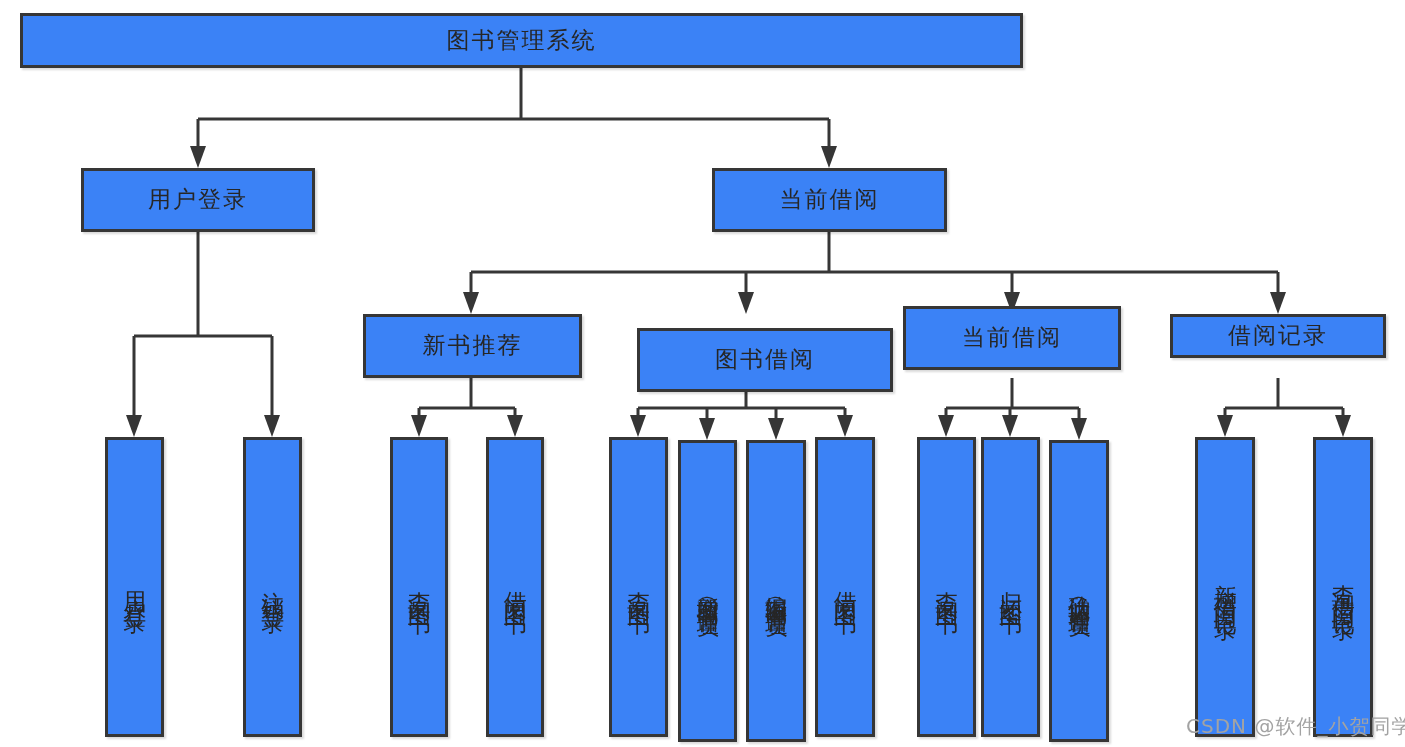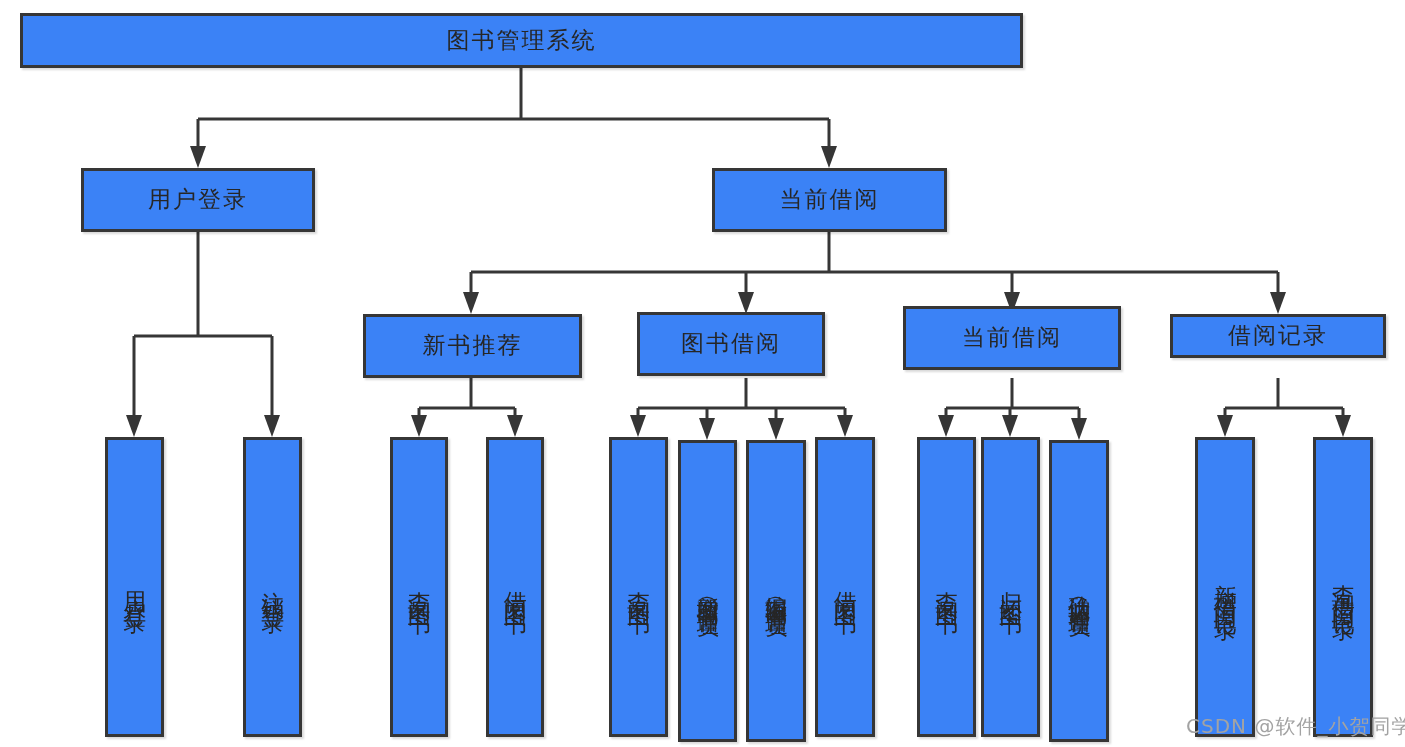--- a/index.html
+++ b/index.html
@@ -86,21 +86,21 @@
 
   <div class="node node-h" style="left:20px;top:13px;width:1003px;height:55px">图书管理系统</div>
 
   <div class="node node-h" style="left:81px;top:168px;width:234px;height:64px">用户登录</div>
   <div class="node node-h" style="left:712px;top:168px;width:235px;height:64px">当前借阅</div>
 
   <div class="node node-v" style="left:105px;top:437px;width:59px;height:300px">用户登录</div>
   <div class="node node-v" style="left:243px;top:437px;width:59px;height:300px">注销登录</div>
 
   <div class="node node-h" style="left:363px;top:314px;width:219px;height:64px">新书推荐</div>
-  <div class="node node-h" style="left:637px;top:312px;width:188px;height:64px">图书借阅</div>
+  <div class="node node-h" style="left:637px;top:328px;width:256px;height:64px">图书借阅</div>
   <div class="node node-h" style="left:903px;top:306px;width:218px;height:64px">当前借阅</div>
   <div class="node node-h" style="left:1170px;top:314px;width:216px;height:44px">借阅记录</div>
 
   <div class="node node-v" style="left:390px;top:437px;width:58px;height:300px">查询图书</div>
   <div class="node node-v" style="left:486px;top:437px;width:58px;height:300px">借阅图书</div>
 
   <div class="node node-v" style="left:609px;top:437px;width:59px;height:300px">查询图书</div>
   <div class="node node-v tight" style="left:678px;top:440px;width:59px;height:302px">新增图书（管理员）</div>
   <div class="node node-v tight" style="left:746px;top:440px;width:60px;height:302px">编辑图书（管理员）</div>
   <div class="node node-v" style="left:815px;top:437px;width:60px;height:300px">借阅图书</div>

